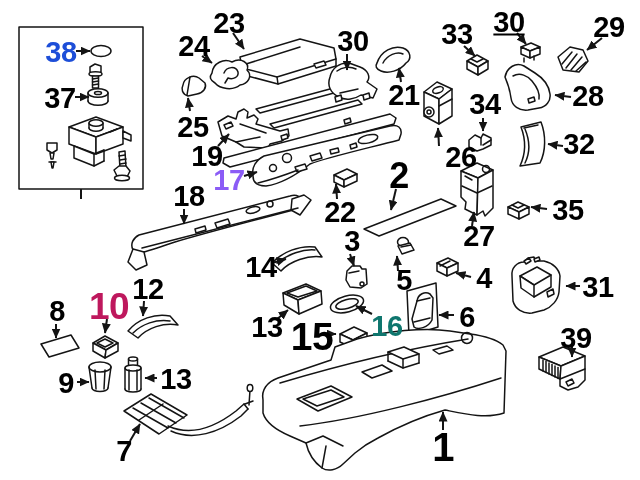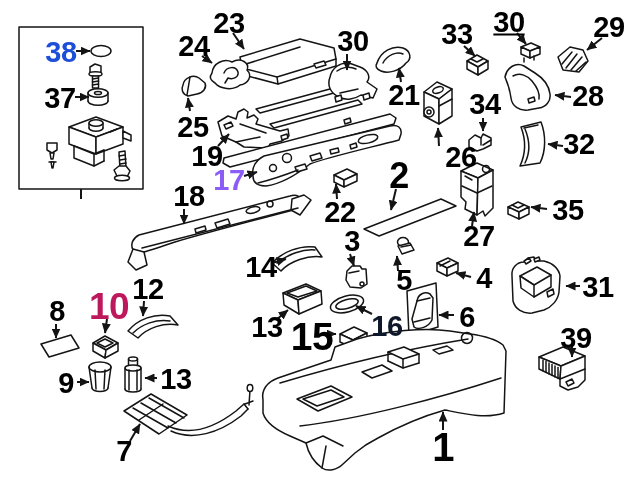--- a/index.html
+++ b/index.html
@@ -393,21 +393,21 @@
       <div class="part-label" style="left: 467px; top: 317px; color: rgb(0, 0, 0); font-size: 29px;">6</div>
       <div class="part-label" style="left: 124px; top: 451px; color: rgb(0, 0, 0); font-size: 29px;">7</div>
       <div class="part-label" style="left: 57px; top: 311px; color: rgb(0, 0, 0); font-size: 29px;">8</div>
       <div class="part-label" style="left: 66px; top: 383px; color: rgb(0, 0, 0); font-size: 29px;">9</div>
       <div class="part-label" style="left: 109px; top: 306px; color: #be185d; font-size: 37px;">10</div>
       <div class="part-label" style="left: 176px; top: 379px; color: rgb(0, 0, 0); font-size: 29px;">13</div>
       <div class="part-label" style="left: 148px; top: 289px; color: rgb(0, 0, 0); font-size: 29px;">12</div>
       <div class="part-label" style="left: 267px; top: 327px; color: rgb(0, 0, 0); font-size: 29px;">13</div>
       <div class="part-label" style="left: 261px; top: 267px; color: rgb(0, 0, 0); font-size: 29px; text-align: right;">14</div>
       <div class="part-label" style="left: 300px; top: 336px; color: rgb(0, 0, 0); font-size: 39px; margin-left: 12px;">15</div>
-      <div class="part-label" style="left: 387px; top: 326px; color: #0f172a; font-size: 29px;">16</div>
+      <div class="part-label" style="left: 387px; top: 326px; color: #0f766e; font-size: 29px;">16</div>
       <div class="part-label" style="left: 229px; top: 180px; color: #8b5cf6; font-size: 29px;">17</div>
       <div class="part-label" style="left: 189px; top: 196px; color: rgb(0, 0, 0); font-size: 29px;">18</div>
       <div class="part-label" style="left: 207px; top: 156px; color: rgb(0, 0, 0); font-size: 29px;">19</div>
       <div class="part-label" style="left: 353px; top: 41px; color: rgb(0, 0, 0); font-size: 29px;">30</div>
       <div class="part-label" style="left: 404px; top: 95px; color: rgb(0, 0, 0); font-size: 29px;">21</div>
       <div class="part-label" style="left: 340px; top: 212px; color: rgb(0, 0, 0); font-size: 29px;">22</div>
       <div class="part-label" style="left: 229px; top: 23px; color: rgb(0, 0, 0); font-size: 29px;">23</div>
       <div class="part-label" style="left: 194px; top: 46px; color: rgb(0, 0, 0); font-size: 29px;">24</div>
       <div class="part-label" style="left: 193px; top: 127px; color: rgb(0, 0, 0); font-size: 29px;">25</div>
       <div class="part-label" style="left: 441px; top: 157px; color: rgb(0, 0, 0); font-size: 29px; margin-left: 20px;">26</div>

